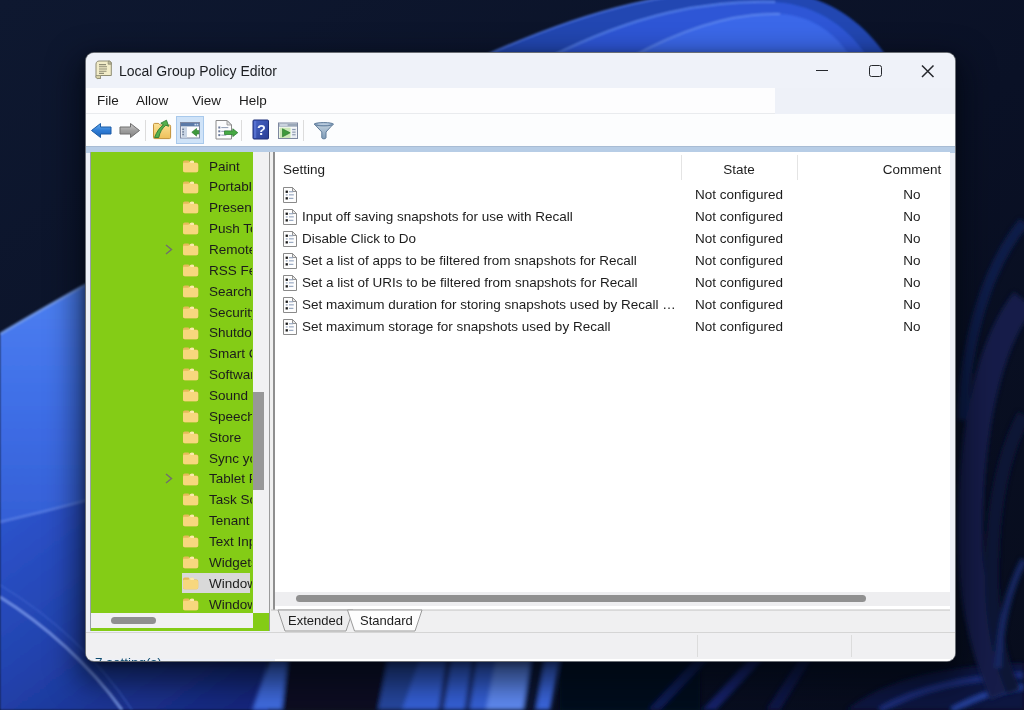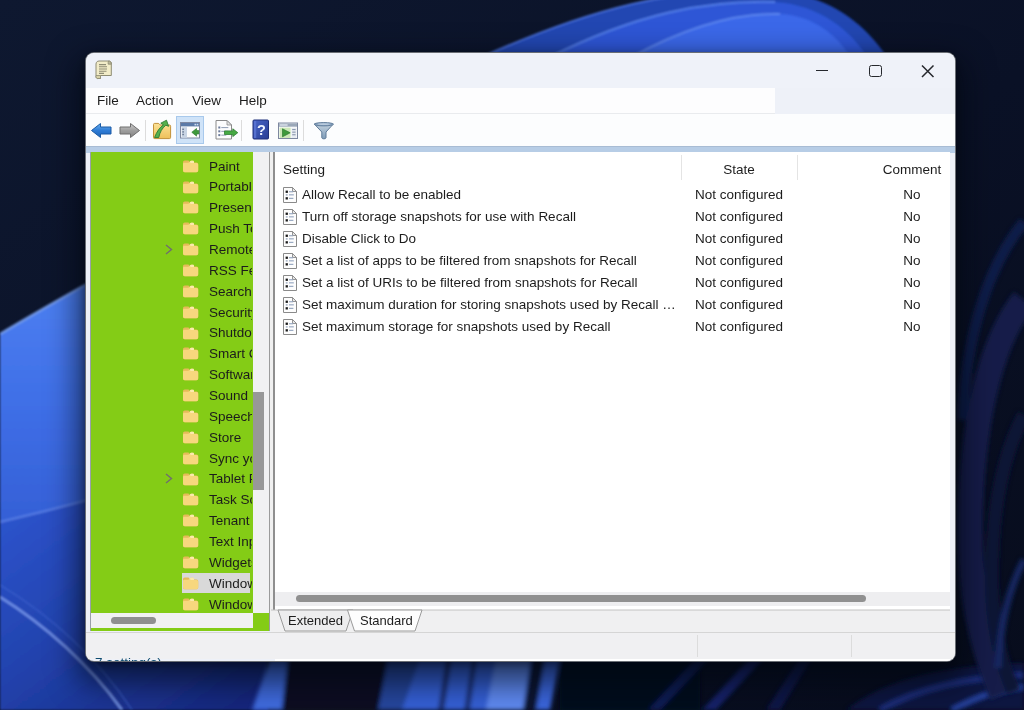--- a/index.html
+++ b/index.html
@@ -133,28 +133,29 @@
     <path d="M13.5,1 C15.5,1.3 16.4,2.3 16.3,4.2 L13.2,4.2 C13,2.8 13.1,1.8 13.5,1 Z" fill="#b9b698" stroke="#8e8c74" stroke-width="0.8"></path>
     <path d="M1,15.5 L5.5,15.5 L5.5,18.5 L2.2,18.5 C1.2,18 0.8,17 1,15.5 Z" fill="#d8d2a8" stroke="#8e8c74" stroke-width="0.8"></path>
     <g stroke="#8f8d76" stroke-width="1.1">
       <line x1="4" y1="4.6" x2="11" y2="4.6"></line>
       <line x1="4" y1="6.8" x2="12" y2="6.8"></line>
       <line x1="4" y1="9" x2="12" y2="9"></line>
       <line x1="4" y1="11.2" x2="11.5" y2="11.2"></line>
       <line x1="4" y1="13.4" x2="9" y2="13.4"></line>
     </g>
   </svg>
+  <div class="title">Local Group Policy Editor</div>
   <div class="btn-min"></div>
   <div class="btn-max"></div>
   <svg id="btn-x" width="14" height="14" viewBox="0 0 14 14">
     <path d="M1,1.5 L12.5,13 M12.5,1.5 L1,13" stroke="#25282d" stroke-width="1.5" fill="none"></path>
   </svg>
   <div class="menubar">
     <span style="left:11px">File</span>
-    <span style="left:50px">Action</span>
+    <span style="left:50px">Allow</span>
     <span style="left:106px">View</span>
     <span style="left:153px">Help</span>
   </div>
   <div class="toolbar">
       <svg width="869" height="32" viewBox="0 0 869 32" style="left:0;top:0">
 <defs>
 <linearGradient id="barrow" x1="0" y1="0" x2="0" y2="1">
             <stop offset="0" stop-color="#6db2ef"></stop>
             <stop offset="0.5" stop-color="#2e7cd6"></stop>
             <stop offset="1" stop-color="#1c64b8"></stop>
@@ -433,36 +434,35 @@
         <svg width="16" height="18" viewBox="0 0 16 18">
           <path d="M1.5,1.5 L10.5,1.5 L14.5,5.5 L14.5,16.5 L1.5,16.5 Z" fill="#fdfdfd" stroke="#8a8a8a" stroke-width="1"></path>
           <path d="M10.5,1.5 L10.5,5.5 L14.5,5.5 Z" fill="#e8e8e8" stroke="#8a8a8a" stroke-width="0.9"></path>
           <rect x="3.6" y="4.6" width="2.3" height="2.3" fill="#1a1a1a"></rect>
           <rect x="7" y="5.2" width="4.2" height="1.1" fill="#91a2bd"></rect>
           <rect x="3.8" y="8.3" width="1.8" height="1.2" fill="#8e9eb8"></rect>
           <rect x="7" y="8.3" width="4.8" height="1.1" fill="#91a2bd"></rect>
           <rect x="3.6" y="11.2" width="2.3" height="2.3" fill="#1a1a1a"></rect>
           <rect x="7" y="11.8" width="4.4" height="1.1" fill="#91a2bd"></rect>
         </svg>
-        <div class="st">Allow Recall to be enabled</div>
         <div class="mid">Not configured</div>
         <div class="com">No</div>
       </div>
 <div class="rrow" style="top:53.5px">
         <svg width="16" height="18" viewBox="0 0 16 18">
           <path d="M1.5,1.5 L10.5,1.5 L14.5,5.5 L14.5,16.5 L1.5,16.5 Z" fill="#fdfdfd" stroke="#8a8a8a" stroke-width="1"></path>
           <path d="M10.5,1.5 L10.5,5.5 L14.5,5.5 Z" fill="#e8e8e8" stroke="#8a8a8a" stroke-width="0.9"></path>
           <rect x="3.6" y="4.6" width="2.3" height="2.3" fill="#1a1a1a"></rect>
           <rect x="7" y="5.2" width="4.2" height="1.1" fill="#91a2bd"></rect>
           <rect x="3.8" y="8.3" width="1.8" height="1.2" fill="#8e9eb8"></rect>
           <rect x="7" y="8.3" width="4.8" height="1.1" fill="#91a2bd"></rect>
           <rect x="3.6" y="11.2" width="2.3" height="2.3" fill="#1a1a1a"></rect>
           <rect x="7" y="11.8" width="4.4" height="1.1" fill="#91a2bd"></rect>
         </svg>
-        <div class="st">Turn off storage snapshots for use with Recall</div>
+        <div class="st">Input off saving snapshots for use with Recall</div>
         <div class="mid">Not configured</div>
         <div class="com">No</div>
       </div>
 <div class="rrow" style="top:75.5px">
         <svg width="16" height="18" viewBox="0 0 16 18">
           <path d="M1.5,1.5 L10.5,1.5 L14.5,5.5 L14.5,16.5 L1.5,16.5 Z" fill="#fdfdfd" stroke="#8a8a8a" stroke-width="1"></path>
           <path d="M10.5,1.5 L10.5,5.5 L14.5,5.5 Z" fill="#e8e8e8" stroke="#8a8a8a" stroke-width="0.9"></path>
           <rect x="3.6" y="4.6" width="2.3" height="2.3" fill="#1a1a1a"></rect>
           <rect x="7" y="5.2" width="4.2" height="1.1" fill="#91a2bd"></rect>
           <rect x="3.8" y="8.3" width="1.8" height="1.2" fill="#8e9eb8"></rect>

